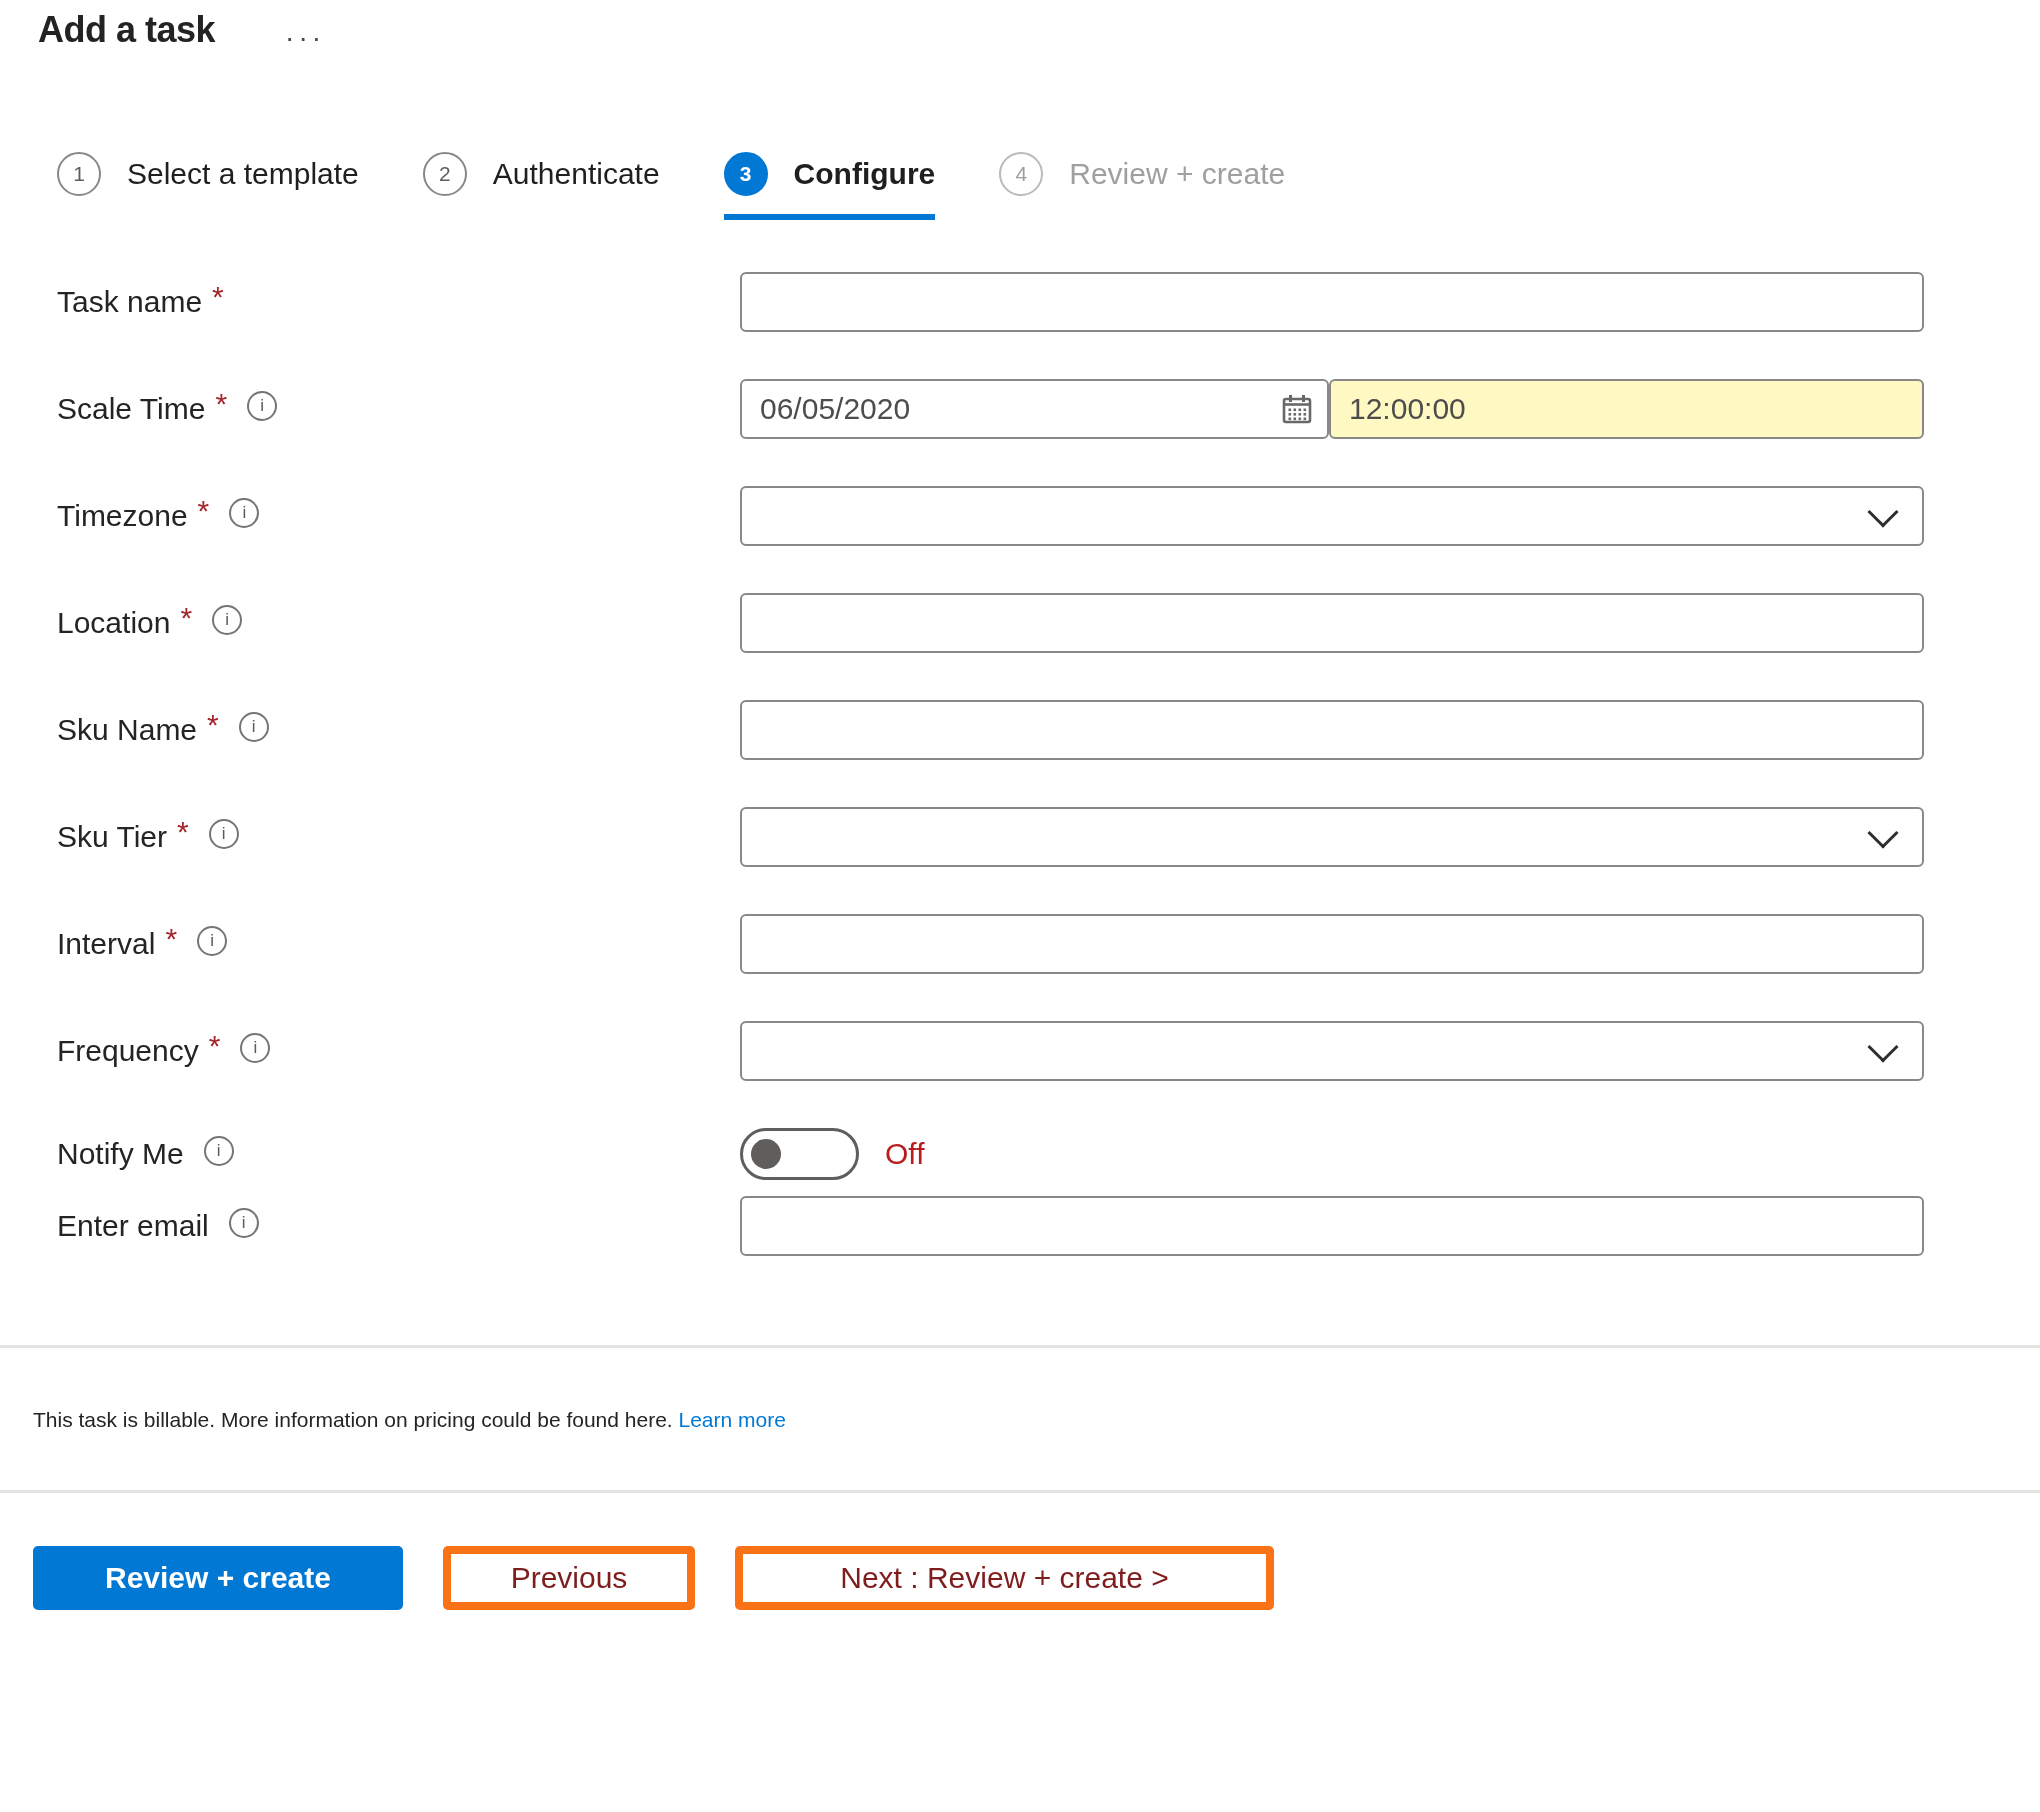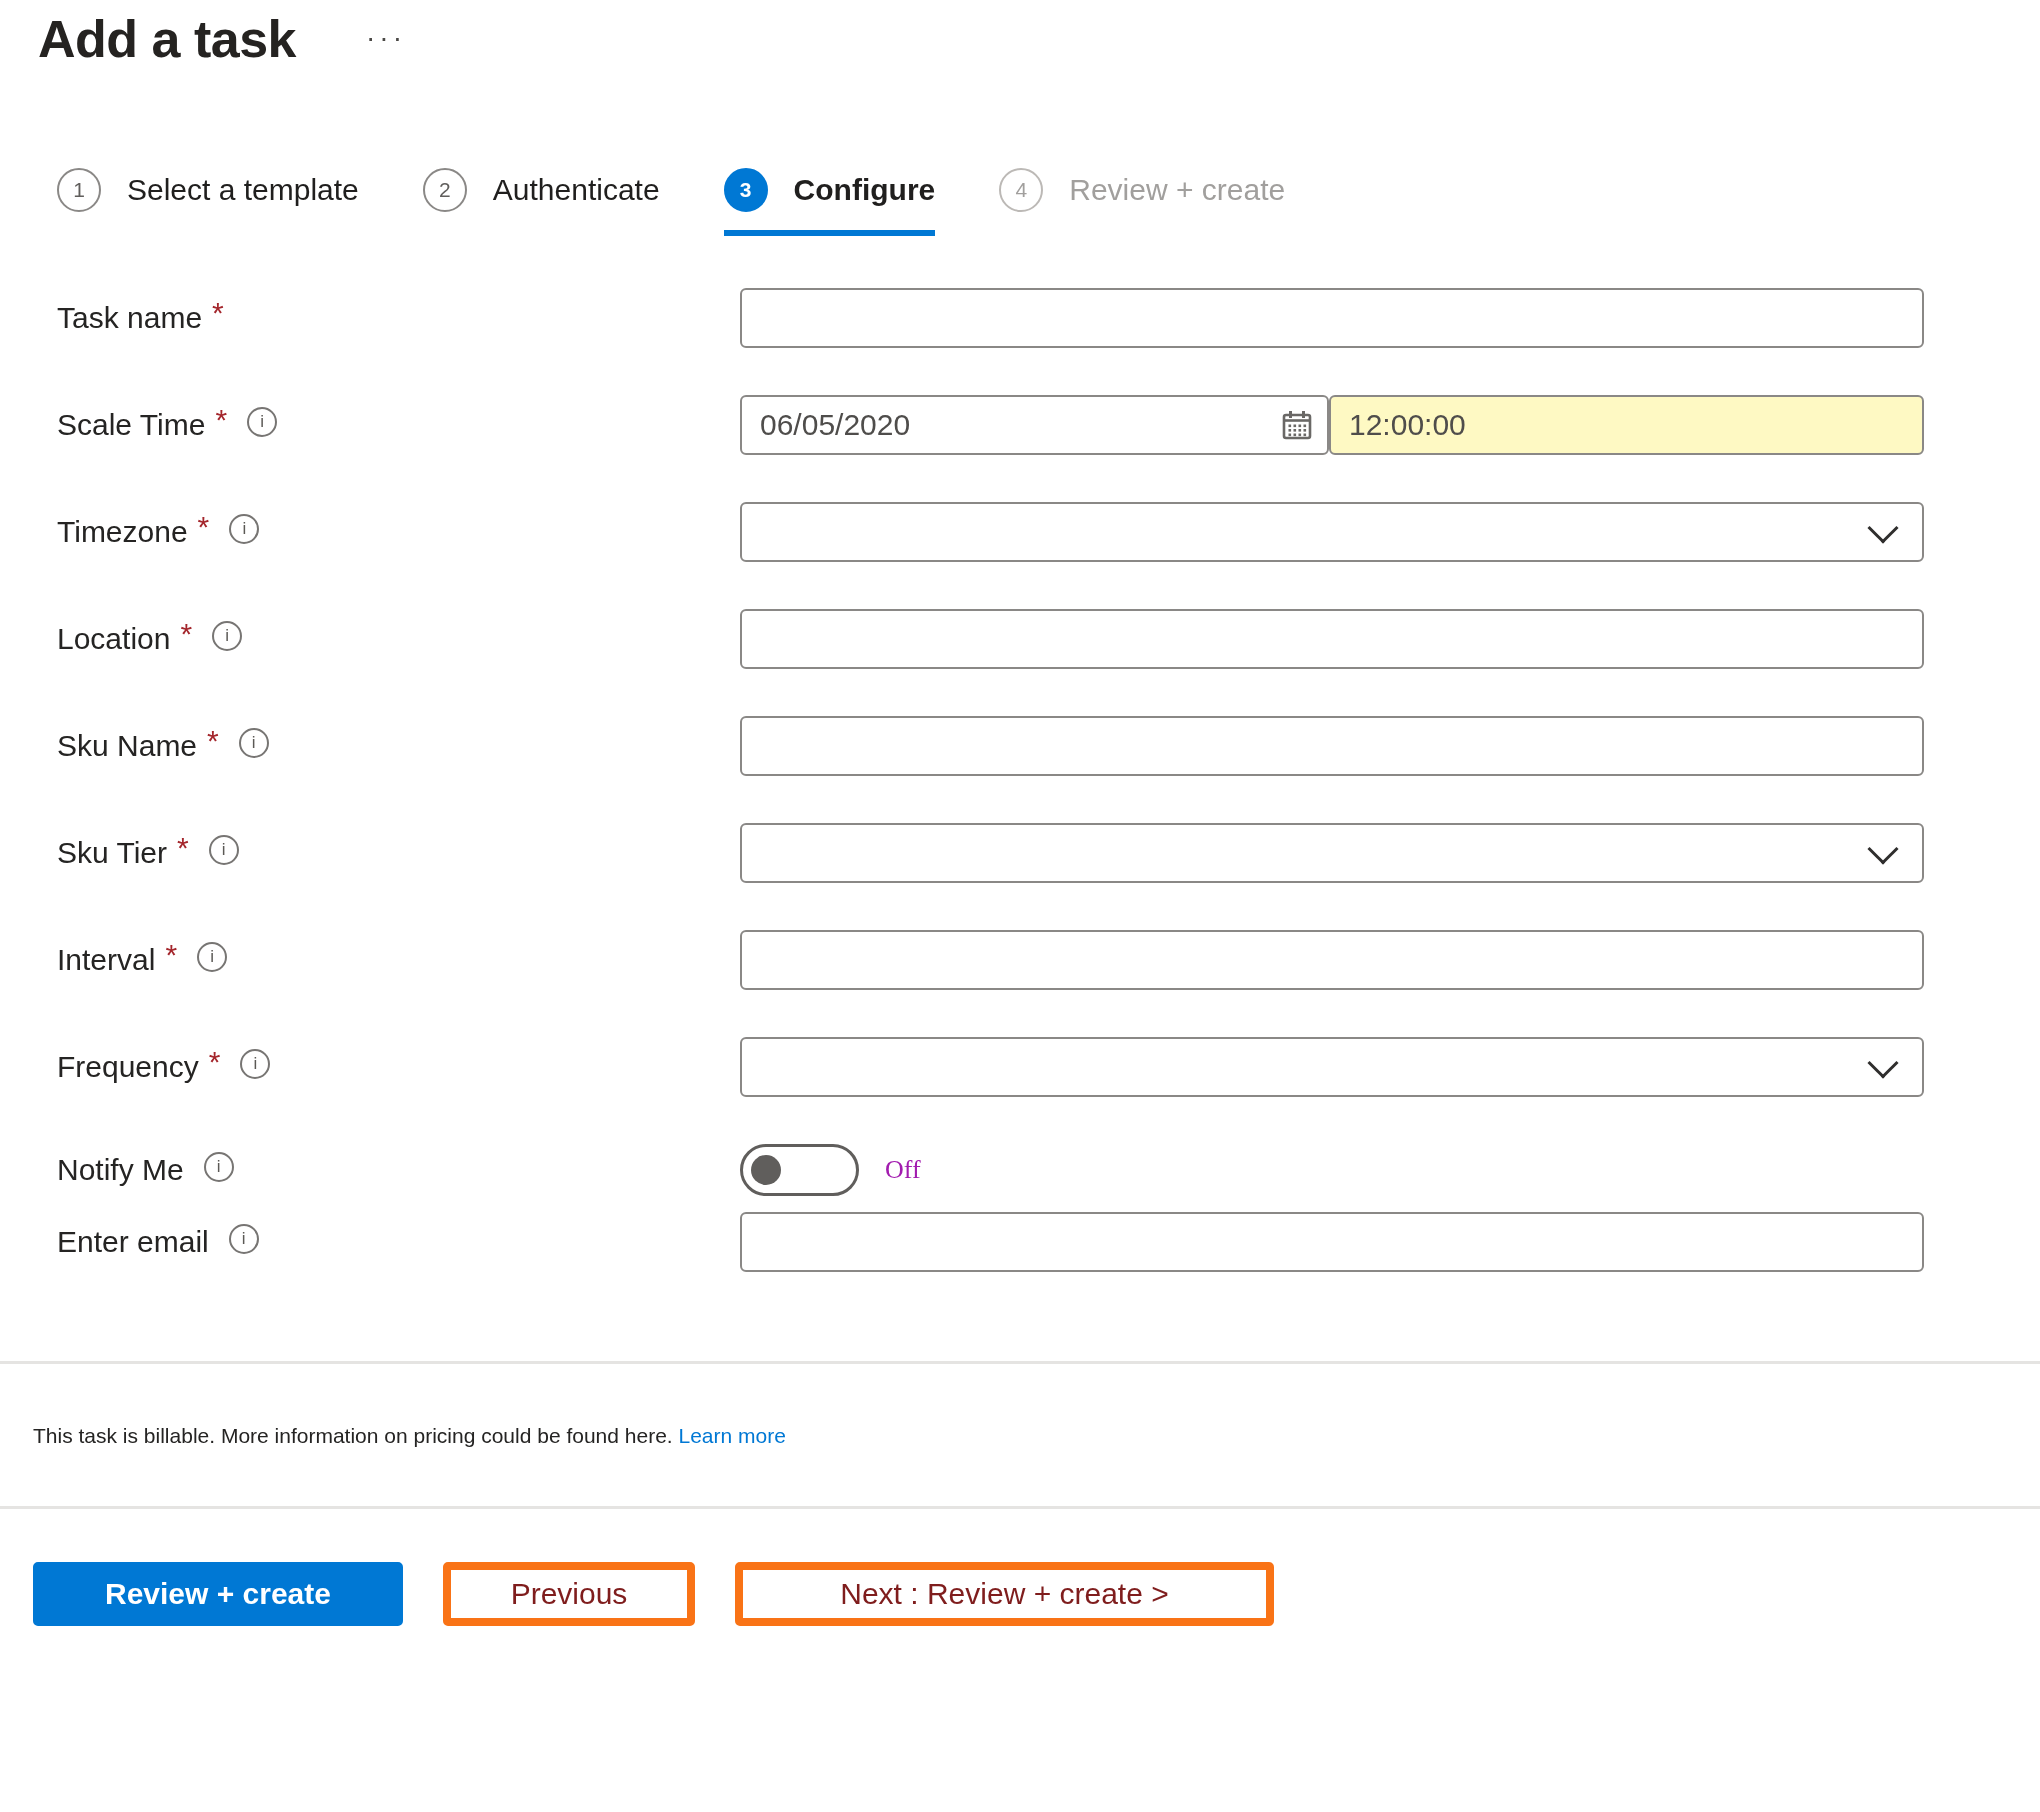--- a/index.html
+++ b/index.html
@@ -10,21 +10,21 @@
     --border:#8a8886;
     --required:#a4262c;
   }
   *{box-sizing:border-box;}
   html,body{margin:0;padding:0;background:#fff;}
   body{font-family:"Liberation Sans","DejaVu Sans",sans-serif;color:var(--text);}
   .page{position:relative;width:2040px;height:1812px;background:#fff;overflow:hidden;}
 
   
   .title-row{display:flex;align-items:flex-start;padding:10px 0 0 38px;}
-  .page-title{margin:0;font-size:52px;font-weight:700;line-height:1.12;letter-spacing:-0.5px;color:#252321;}
+  .page-title{margin:0;font-size:36px;font-weight:700;line-height:1.12;letter-spacing:-0.5px;color:#252321;}
   .more-icon{margin:14px 0 0 70px;font-size:28px;letter-spacing:4px;color:#4a4845;cursor:pointer;line-height:1;}
 
   
   .steps{display:flex;align-items:center;gap:64px;margin:100px 0 0 57px;}
   .step{position:relative;display:flex;align-items:center;gap:26px;cursor:pointer;}
   .step-circle{width:44px;height:44px;border-radius:50%;border:2px solid var(--border);color:var(--muted);
     display:flex;align-items:center;justify-content:center;font-size:21px;background:#fff;flex:0 0 44px;}
   .step-label{font-size:30px;color:var(--text);white-space:nowrap;}
   .step.active .step-circle{background:var(--accent);border-color:var(--accent);color:#fff;font-weight:600;}
   .step.active .step-label{font-weight:600;}
@@ -52,21 +52,21 @@
   .datetime{display:flex;gap:0;width:100%;}
   .date-box{flex:1;height:60px;border:2px solid var(--border);border-radius:6px;background:#fff;
     display:flex;align-items:center;justify-content:space-between;padding:0 12px 0 18px;font-size:30px;color:#4f4d4b;cursor:text;}
   .time-box{flex:1;height:60px;border:2px solid var(--border);border-radius:6px;background:#fef9c3;
     display:flex;align-items:center;padding:0 18px;font-size:30px;color:#4f4d4b;cursor:text;}
   .cal-icon{flex:0 0 36px;display:flex;align-items:center;cursor:pointer;}
 
   .row-toggle{margin-bottom:16px;}
   .toggle{position:relative;width:119px;height:52px;border:3px solid var(--muted);border-radius:28px;background:#fff;cursor:pointer;flex:0 0 119px;}
   .knob{position:absolute;left:8px;top:50%;transform:translateY(-50%);width:30px;height:30px;border-radius:50%;background:var(--muted);}
-  .toggle-label{margin-left:26px;font-size:26px;color:#a21caf;font-family:Liberation Serif, serif;}
+  .toggle-label{margin-left:26px;font-size:30px;color:#b91c1c;}
   .row-last{margin-bottom:0;}
 
   
   .divider{border:none;height:3px;background:#e5e4e2;margin:0;width:100%;}
   .divider-1{margin-top:89px;}
   .divider-2{margin-top:58px;}
   .notice{margin:60px 0 0 33px;font-size:21px;color:#252423;}
   .notice .link{color:var(--accent);cursor:pointer;text-decoration:none;}
 
   

